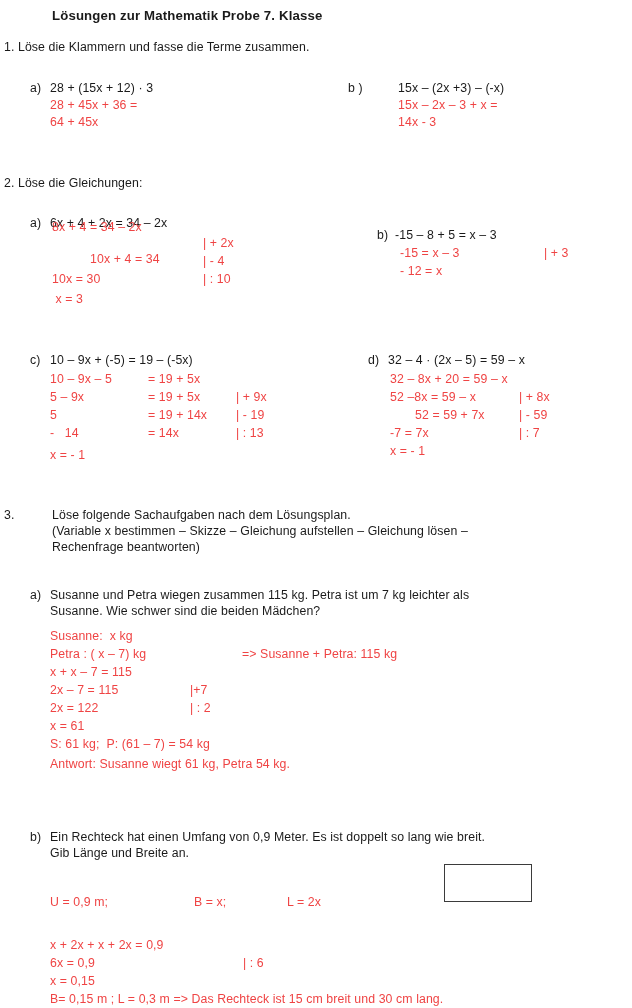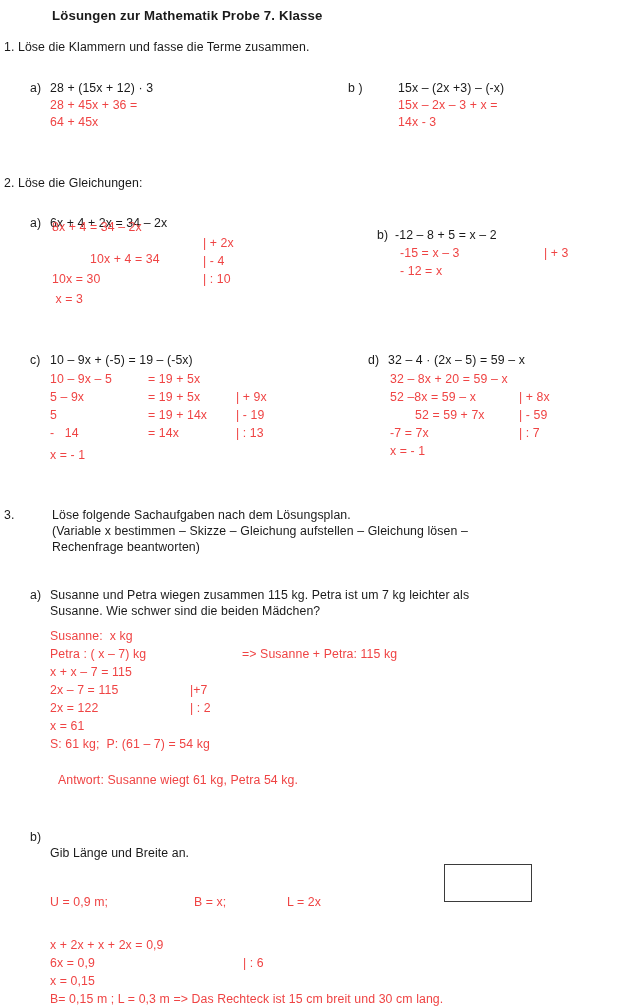--- a/index.html
+++ b/index.html
@@ -81,21 +81,21 @@
 
   <div class="t red" style="left:52px; top:252px;margin-left:38px;">10x + 4 = 34</div>
   <div class="t red" style="left:203px; top:254px;">| - 4</div>
 
   <div class="t red" style="left:52px; top:272px;">10x = 30</div>
   <div class="t red" style="left:203px; top:272px;">| : 10</div>
 
   <div class="t red" style="left:52px; top:292px;"> x = 3</div>
 
   <div class="t blk" style="left:377px; top:228px;">b)</div>
-  <div class="t blk" style="left:395px; top:228px;">-12 – 8 + 5 = x – 2</div>
+  <div class="t blk" style="left:395px; top:228px;">-15 – 8 + 5 = x – 3</div>
 
   <div class="t red" style="left:400px; top:246px;">-15 = x – 3</div>
   <div class="t red" style="left:544px; top:246px;">| + 3</div>
 
   <div class="t red" style="left:400px; top:264px;text-align:right;">- 12 = x</div>
 
   <div class="t blk" style="left:30px; top:353px;">c)</div>
   <div class="t blk" style="left:50px; top:353px;">10 – 9x + (-5) = 19 – (-5x)</div>
 
   <div class="t red" style="left:50px; top:372px;">10 – 9x – 5</div>
@@ -150,23 +150,24 @@
   <div class="t red" style="left:50px; top:683px;">2x – 7 = 115</div>
   <div class="t red" style="left:190px; top:683px;">|+7</div>
 
   <div class="t red" style="left:50px; top:701px;">2x = 122</div>
   <div class="t red" style="left:190px; top:701px;">| : 2</div>
 
   <div class="t red" style="left:50px; top:719px;">x = 61</div>
 
   <div class="t red" style="left:50px; top:737px;">S: 61 kg;  P: (61 – 7) = 54 kg</div>
 
-  <div class="t red" style="left:58px; top:757px;margin-top:16px;">Antwort: Susanne wiegt 61 kg, Petra 54 kg.</div>
+  <div class="t red" style="left:50px; top:757px;">Antwort: Susanne wiegt 61 kg, Petra 54 kg.</div>
 
   <div class="t blk" style="left:30px; top:830px;">b)</div>
+  <div class="t blk" style="left:50px; top:830px;">Ein Rechteck hat einen Umfang von 0,9 Meter. Es ist doppelt so lang wie breit.</div>
   <div class="t blk" style="left:50px; top:846px;">Gib Länge und Breite an.</div>
 
   <div id="sketch-rectangle"></div>
 
   <div class="t red" style="left:50px; top:895px;">U = 0,9 m;</div>
   <div class="t red" style="left:194px; top:895px;">B = x;</div>
   <div class="t red" style="left:287px; top:895px;">L = 2x</div>
 
   <div class="t red" style="left:50px; top:938px;">x + 2x + x + 2x = 0,9</div>
 

